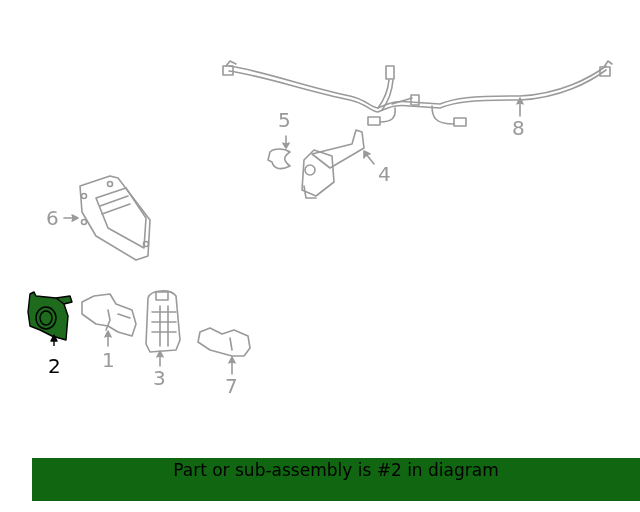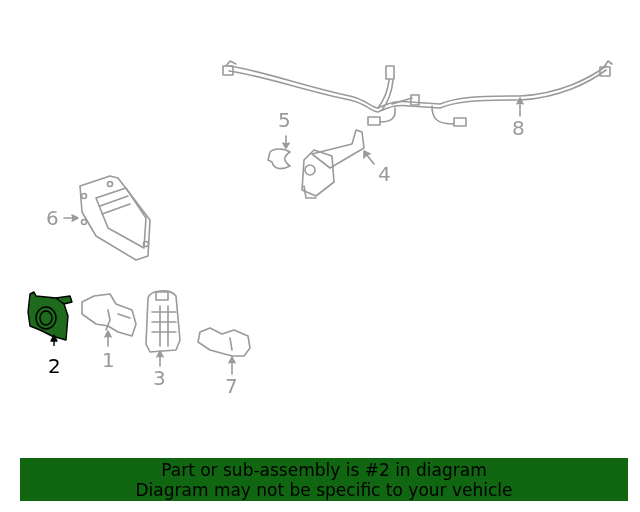--- a/index.html
+++ b/index.html
@@ -1,20 +1,20 @@
 <!DOCTYPE html>
 <html><head>
 <meta charset="utf-8">
 <style>
   html, body { margin: 0; padding: 0; background: #ffffff; }
   body { width: 640px; height: 512px; position: relative; overflow: hidden; font-family: "DejaVu Sans", sans-serif; }
   #diagram { position: absolute; left: 0; top: 0; width: 640px; height: 450px; }
   .callout { position: absolute; font-family: "DejaVu Sans", sans-serif; font-size: 20px; color: #9a9a9a; line-height: 1; }
   .callout.active { color: #000000; }
-  #banner { position: absolute; left: 20px; top: 458px; width: 608px; height: 43px; background: #116611; color: #000; text-align: center; font-size: 17px; line-height: 20px; padding-top: 2px; box-sizing: border-box; }
+  #banner { position: absolute; left: 32px; top: 458px; width: 608px; height: 43px; background: #116611; color: #000; text-align: center; font-size: 17px; line-height: 20px; padding-top: 2px; box-sizing: border-box; }
   #banner div { white-space: nowrap; }
 </style>
 </head>
 <body>
 
 <svg id="diagram" viewBox="0 0 640 450" xmlns="http://www.w3.org/2000/svg">
   <g fill="none" stroke="#9a9a9a" stroke-width="1.6" stroke-linejoin="round" stroke-linecap="round">
 
     <g>
       <path d="M229,66 C260,70 310,88 350,96 C365,99 372,108 378,108 C388,104 395,100 410,102 L440,104 C455,98 470,96 520,96 C560,94 590,78 606,66"></path>
@@ -105,14 +105,13 @@
 <span class="callout" style="left:378px;top:164px;">4</span>
 <span class="callout" style="left:512px;top:118px;">8</span>
 <span class="callout" style="left:46px;top:208px;">6</span>
 <span class="callout active" style="left:48px;top:356px;">2</span>
 <span class="callout" style="left:102px;top:350px;">1</span>
 <span class="callout" style="left:153px;top:368px;">3</span>
 <span class="callout" style="left:225px;top:376px;">7</span>
 
 <div id="banner">
   <div>Part or sub-assembly is #2 in diagram</div>
-  <div>Diagram may not be specific to your vehicle</div>
 </div>
 
 </body></html>

